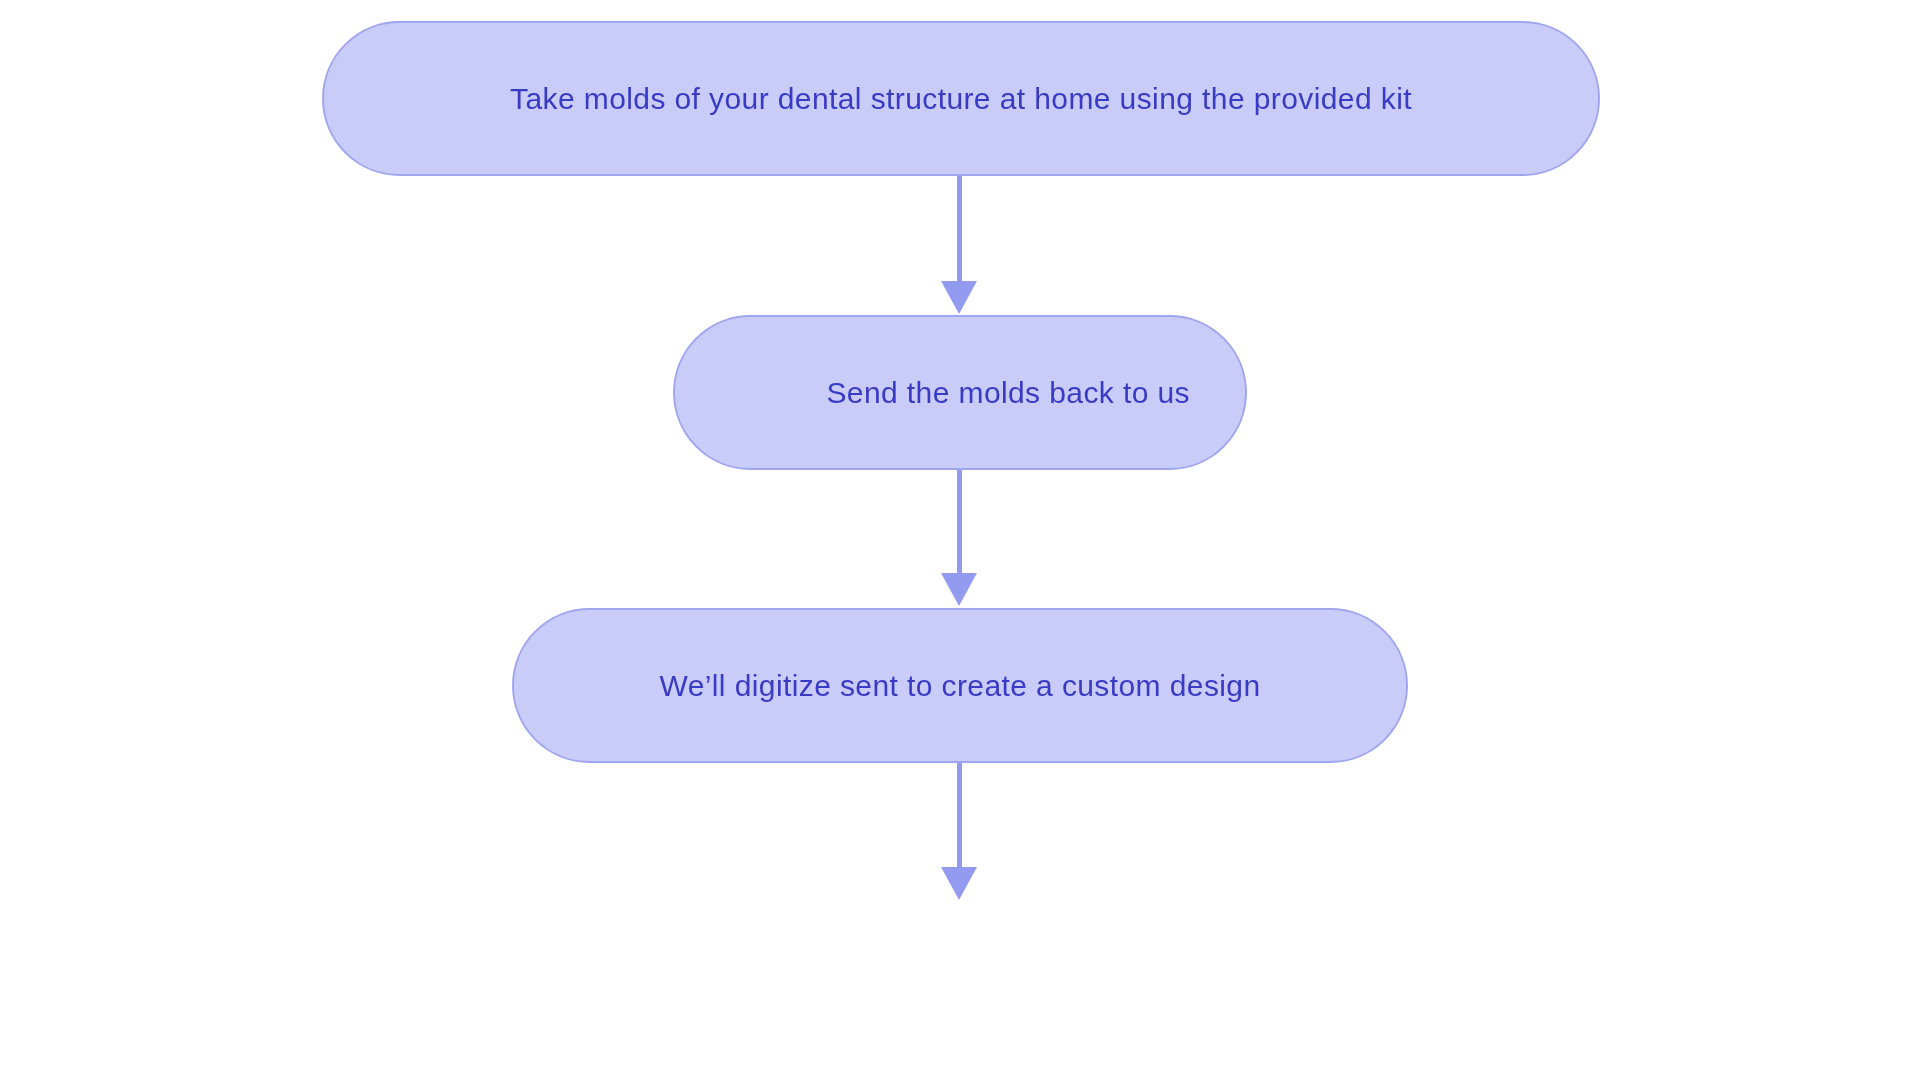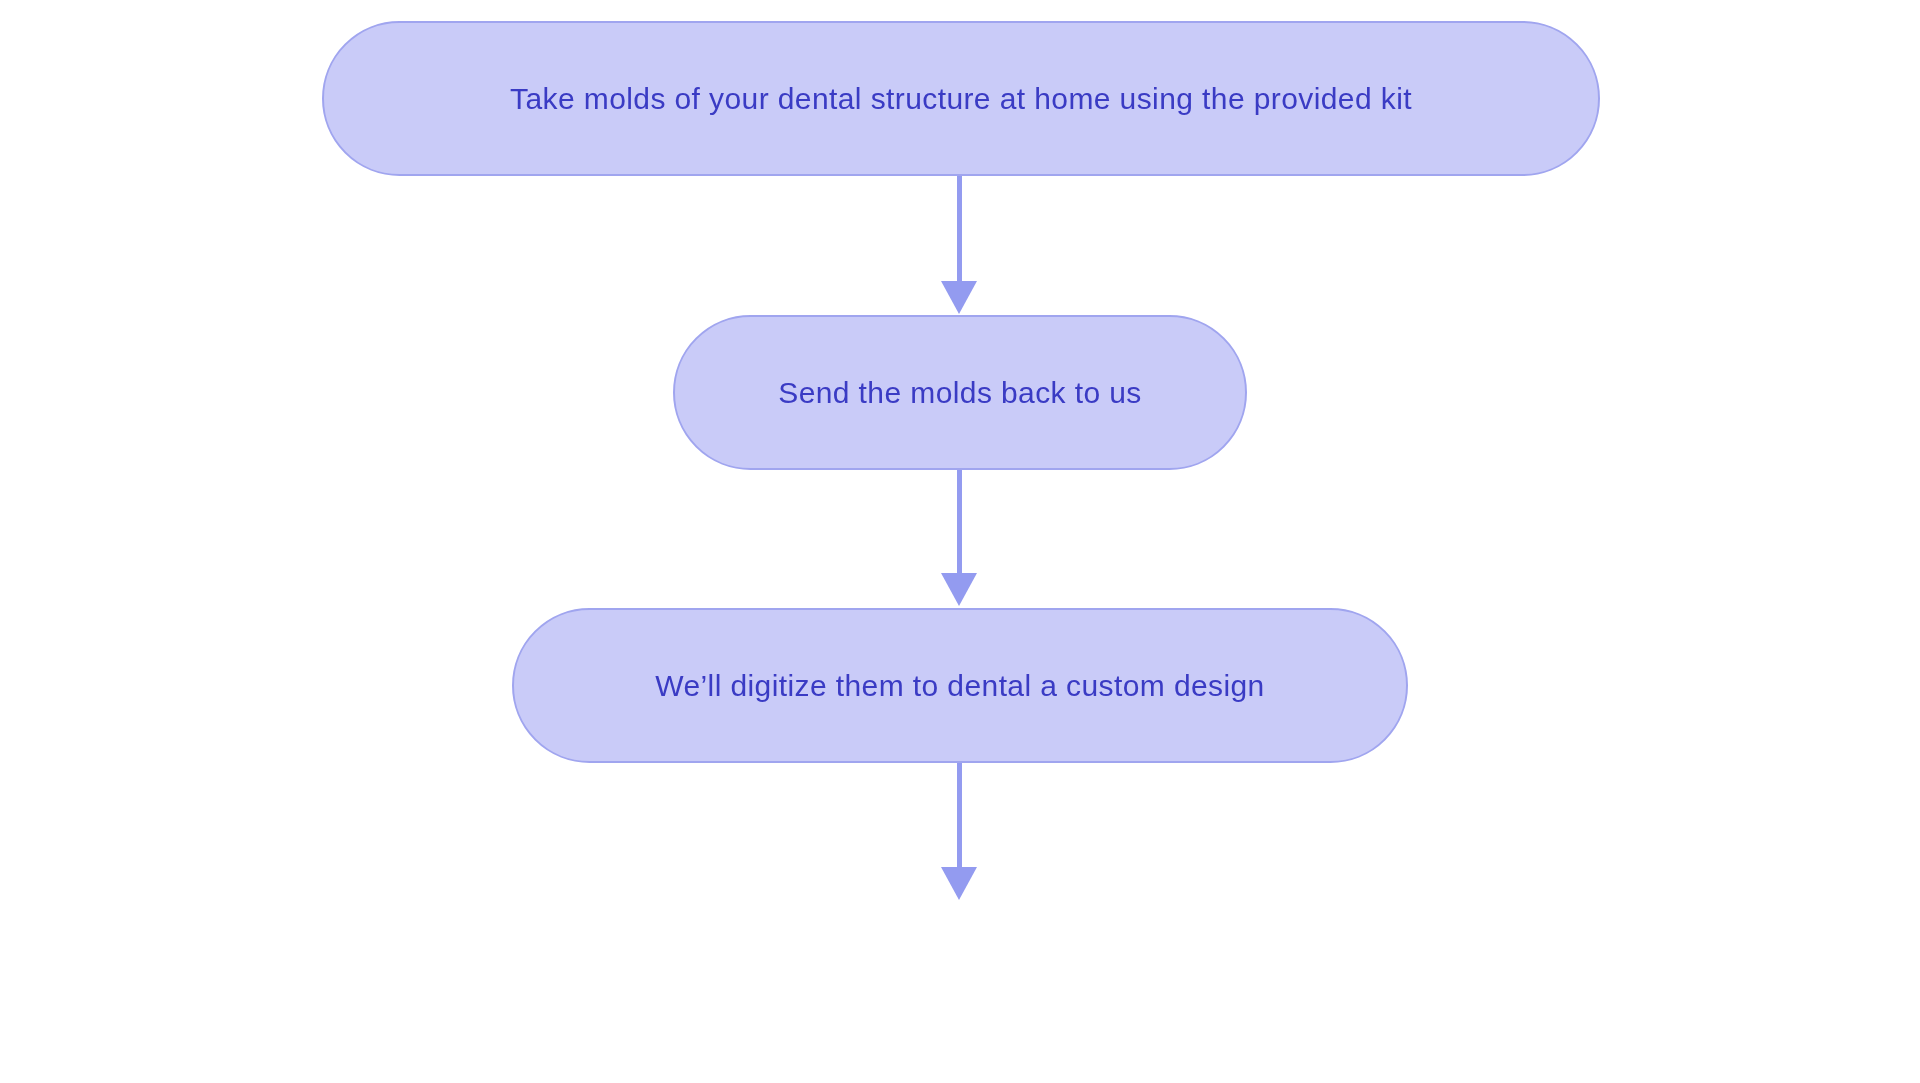--- a/index.html
+++ b/index.html
@@ -25,21 +25,21 @@
     align-items: center;
     justify-content: center;
     text-align: center;
     color: #3a3bc4;
     font-size: 30px;
     letter-spacing: 0.4px;
     line-height: 1.25;
     padding: 0 55px;
   }
   #node-1 { left: 322px;  top: 21px;  width: 1278px; height: 155px; }
-  #node-2 { left: 673px;  top: 315px; width: 574px;  height: 155px; }
+  #node-2 { left: 673px;  top: 315px; width: 574px;  height: 155px; justify-content: flex-end; }
   #node-3 { left: 512px;  top: 608px; width: 896px;  height: 155px; }
   #node-4 { left: 178px;  top: 902px; width: 1564px; height: 155px; }
 
   .arrow-line {
     position: absolute;
     left: 957px;
     width: 5px;
     background: #939bf0;
   }
   #arrow-line-1 { top: 176px; height: 107px; }
@@ -72,20 +72,20 @@
   <div class="arrow-head" id="arrow-head-1"></div>
 
   <div class="node" id="node-2">
     <span>Send the molds back to us</span>
   </div>
 
   <div class="arrow-line" id="arrow-line-2"></div>
   <div class="arrow-head" id="arrow-head-2"></div>
 
   <div class="node" id="node-3">
-    <span>We’ll digitize them to dental a custom design</span>
+    <span>We’ll digitize sent to create a custom design</span>
   </div>
 
   <div class="arrow-line" id="arrow-line-3"></div>
   <div class="arrow-head" id="arrow-head-3"></div>
 
 
 </div>
 
 </body></html>

